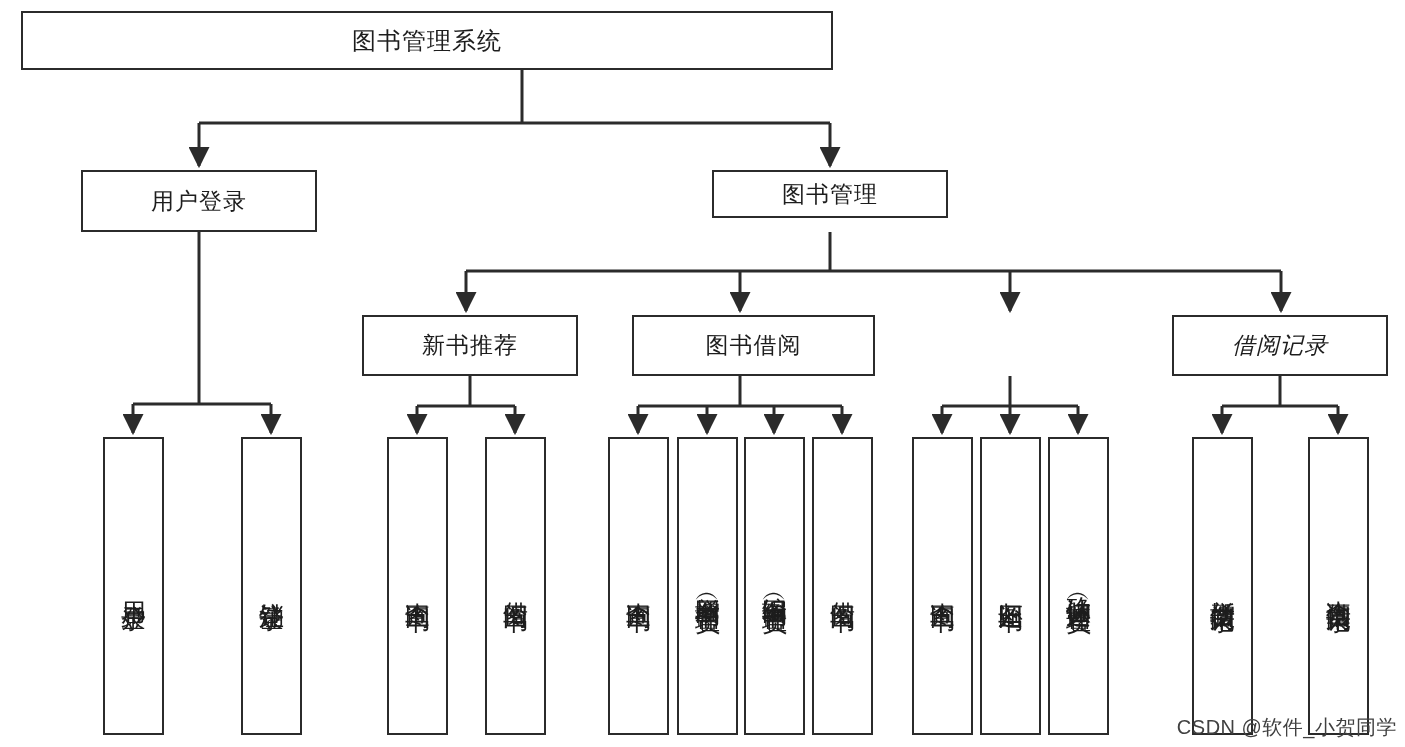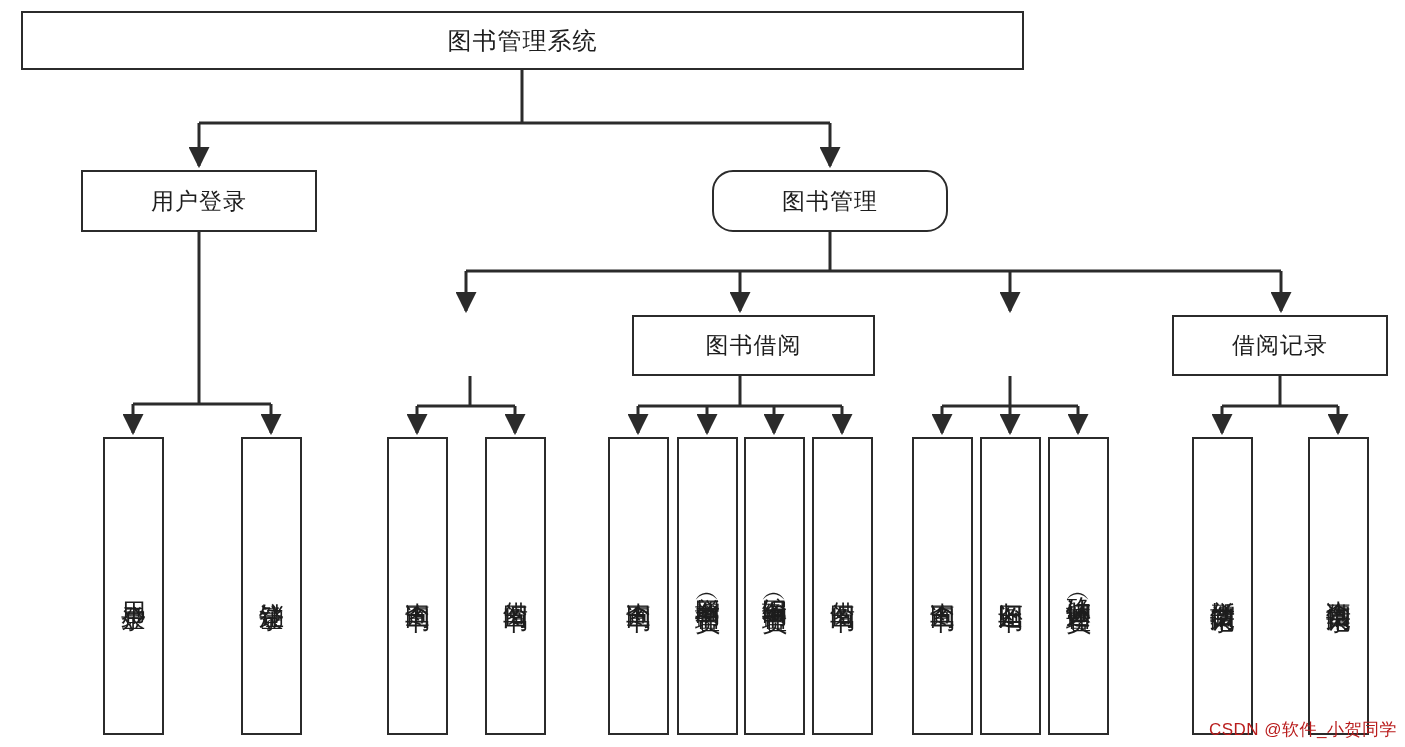--- a/index.html
+++ b/index.html
@@ -54,22 +54,22 @@
     text-orientation: upright;
     white-space: nowrap;
   }
   .node.root {
     font-size: 24px;
   }
   #watermark {
     position: absolute;
     right: 8px;
     bottom: 6px;
-    font-size: 17px;
-    color: #b91c1c;
+    font-size: 20px;
+    color: #404040;
     letter-spacing: 0.5px;
     white-space: nowrap;
   }
 </style>
 </head>
 <body>
 
 <div id="canvas">
 
   <svg id="wires" viewBox="0 0 1405 747" xmlns="http://www.w3.org/2000/svg">
@@ -116,27 +116,28 @@
       <path d="M 1010 406 L 1010 433" marker-end="url(#arrow)"></path>
       <path d="M 1078 406 L 1078 433" marker-end="url(#arrow)"></path>
 
       <path d="M 1280 376 L 1280 406"></path>
       <path d="M 1222 406 L 1338 406"></path>
       <path d="M 1222 406 L 1222 433" marker-end="url(#arrow)"></path>
       <path d="M 1338 406 L 1338 433" marker-end="url(#arrow)"></path>
     </g>
   </svg>
 
-  <div class="node horiz root" style="left:21px; top:11px; width:1003px; height:59px;">图书管理系统</div>
+  <div class="node horiz root" style="left:21px; top:11px; width:812px; height:59px;">图书管理系统</div>
 
   <div class="node horiz" style="left:81px; top:170px; width:236px; height:62px;">用户登录</div>
-  <div class="node horiz" style="left:712px; top:170px; width:236px; height:62px;border-radius:21px;">图书管理</div>
+  <div class="node horiz" style="left:712px; top:170px; width:236px; height:48px;">图书管理</div>
 
+  <div class="node horiz" style="left:362px; top:315px; width:216px; height:61px;">新书推荐</div>
   <div class="node horiz" style="left:632px; top:315px; width:243px; height:61px;">图书借阅</div>
-  <div class="node horiz" style="left:1172px; top:315px; width:216px; height:61px;">借阅记录</div>
+  <div class="node horiz" style="left:1172px; top:315px; width:216px; height:61px;font-style:italic;">借阅记录</div>
 
   <div class="node vert" style="left:103px; top:437px; width:61px; height:298px;">
     <span class="vlabel">用户登录</span>
   </div>
   <div class="node vert" style="left:241px; top:437px; width:61px; height:298px;">
     <span class="vlabel">注销登录</span>
   </div>
 
   <div class="node vert" style="left:387px; top:437px; width:61px; height:298px;">
     <span class="vlabel">查询图书</span>

